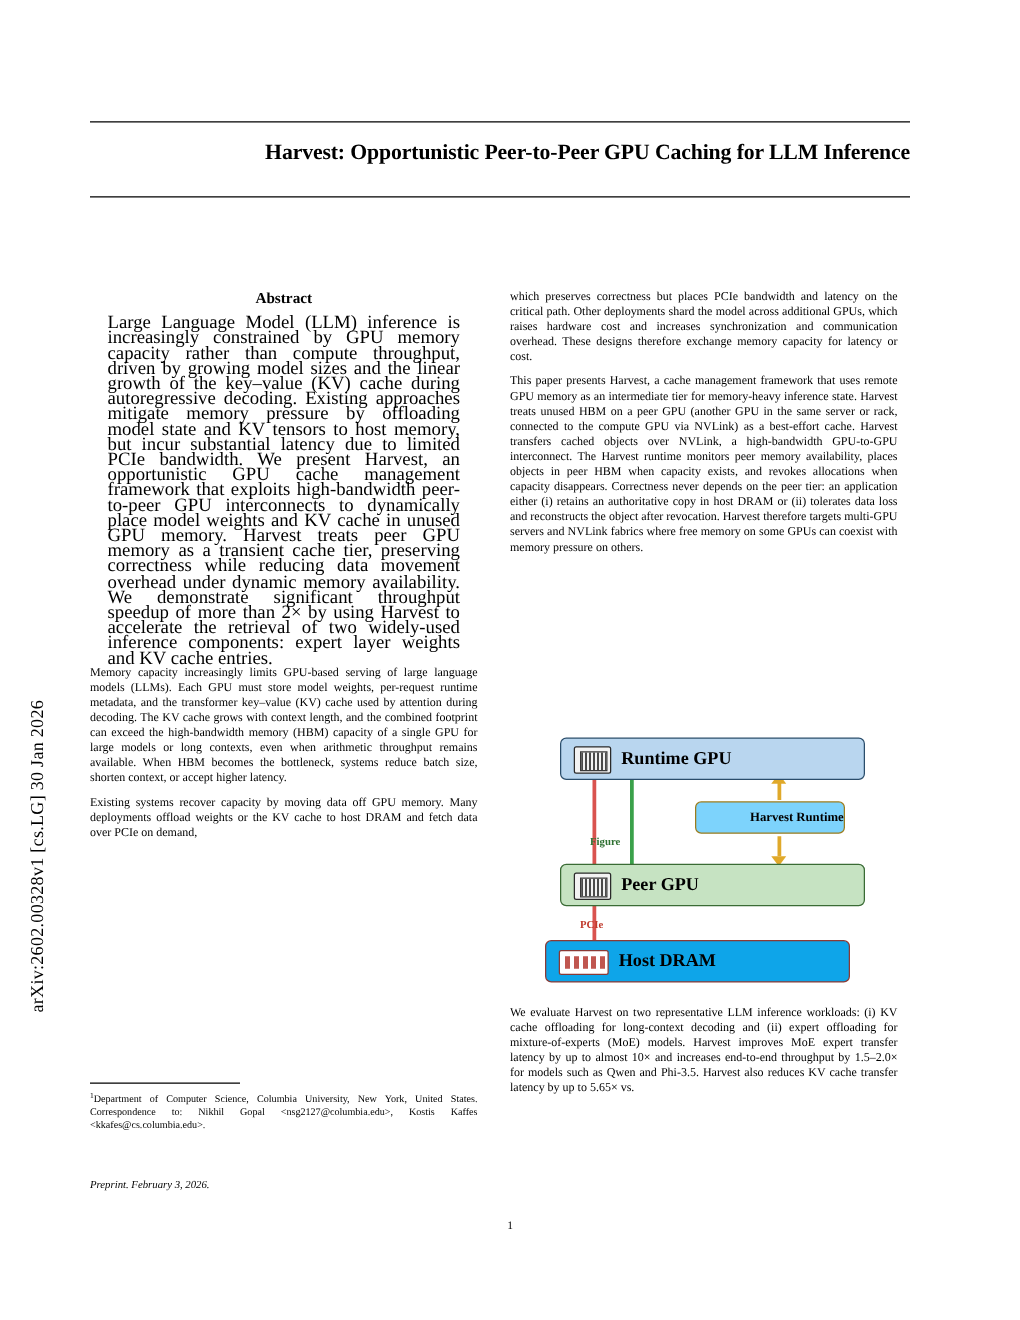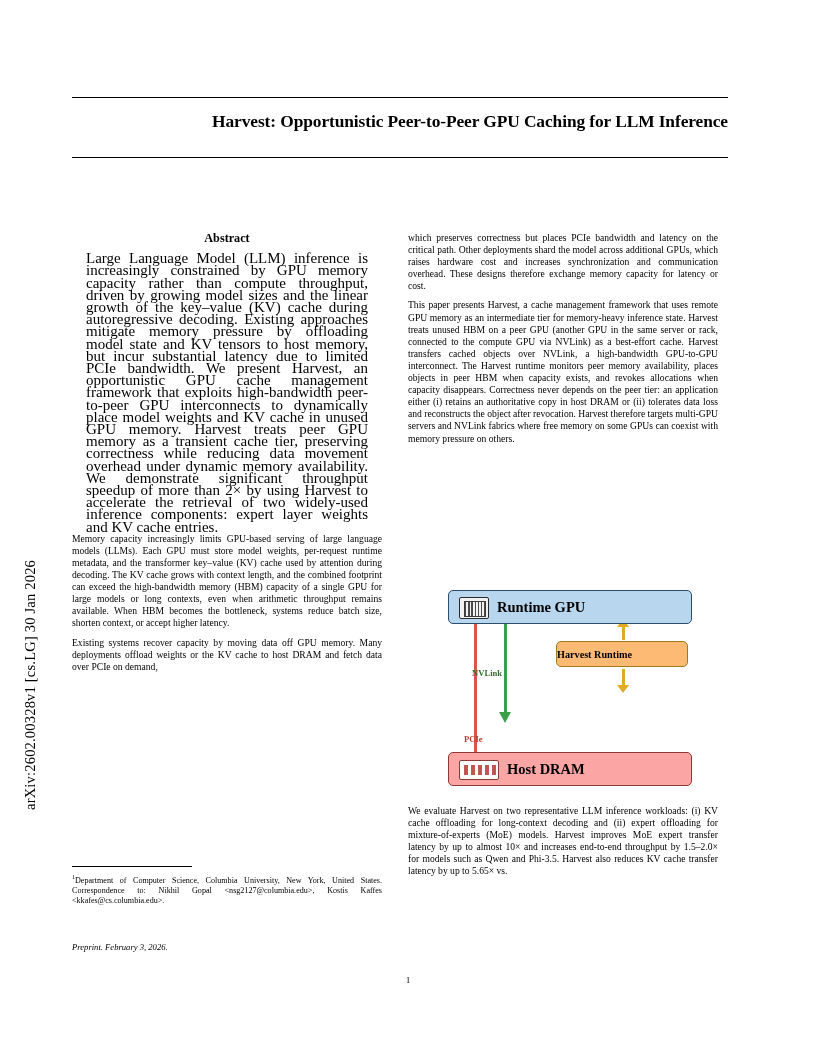--- a/index.html
+++ b/index.html
@@ -158,29 +158,29 @@
     left: 40px; top: 4px; width: 244px; height: 34px;
     background: #b9d6ef;
     border-color: #2a4d6b;
   }
   #box-peer {
     left: 40px; top: 105px; width: 244px; height: 34px;
     background: #c6e3c2;
     border-color: #3a6b35;
   }
   #box-host {
-    left: 40px; top: 166px; width: 244px; height: 34px;
-    background: #fca5a5;
+    left: 28px; top: 166px; width: 244px; height: 34px;
+    background: #0ea5e9;
     border-color: #8b3a35;
   }
   #box-runtime {
-    left: 148px; top: 55px; width: 132px; height: 26px;
-    background: #fdba74;
+    left: 148px; top: 55px; width: 120px; height: 26px;
+    background: #7dd3fc;
     border-color: #9c7c1d;
-    justify-content: flex-start;
+    justify-content: flex-end;
   }
   .box-label {
     font-size: 14.5px;
     margin-left: 10px;
   }
   #runtime-label { font-size: 10.2px; margin-left: 0; }
 
   .chip {
     position: absolute;
     width: 30px;
@@ -306,29 +306,35 @@
         <span class="chip">
             <span class="chip-inner"></span>
           </span>
         <span class="box-label" style="margin-left:48px;">Runtime GPU</span>
       </div>
 
       <div class="fig-box" id="box-runtime">
         <span class="box-label" id="runtime-label">Harvest Runtime</span>
       </div>
 
+      <div class="fig-box" id="box-peer">
+        <span class="chip">
+            <span class="chip-inner"></span>
+          </span>
+        <span class="box-label" style="margin-left:48px;">Peer GPU</span>
+      </div>
 
       <div class="fig-box" id="box-host">
         <span class="dimm">
             <span class="dimm-inner"></span>
           </span>
         <span class="box-label" style="margin-left:58px;">Host DRAM</span>
       </div>
 
-      <div class="fig-text" id="label-nvlink">NVLink</div>
+      <div class="fig-text" id="label-nvlink">Figure</div>
       <div class="fig-text" id="label-pcie">PCIe</div>
     </div>
 
 
     <div style="height:14px"></div>
     <p style="font-size:9.6px; line-height:12.1px; text-align:justify;">We evaluate Harvest on two representative LLM inference workloads: (i) KV cache offloading for long-context decoding and (ii) expert offloading for mixture-of-experts (MoE) models. Harvest improves MoE expert transfer latency by up to almost 10× and increases end-to-end throughput by 1.5–2.0× for models such as Qwen and Phi-3.5. Harvest also reduces KV cache transfer latency by up to 5.65× vs.</p>
   </div>
 
   <div class="pagenum">1</div>
 </div>

